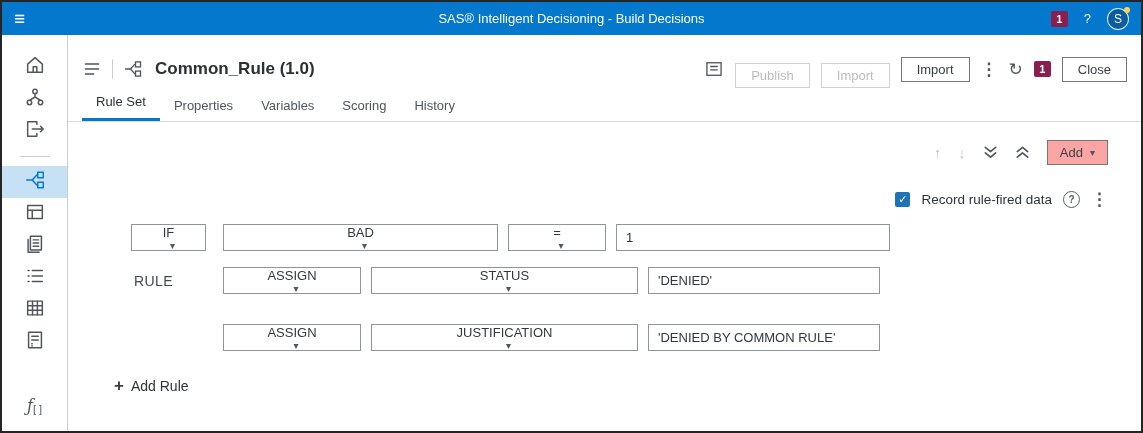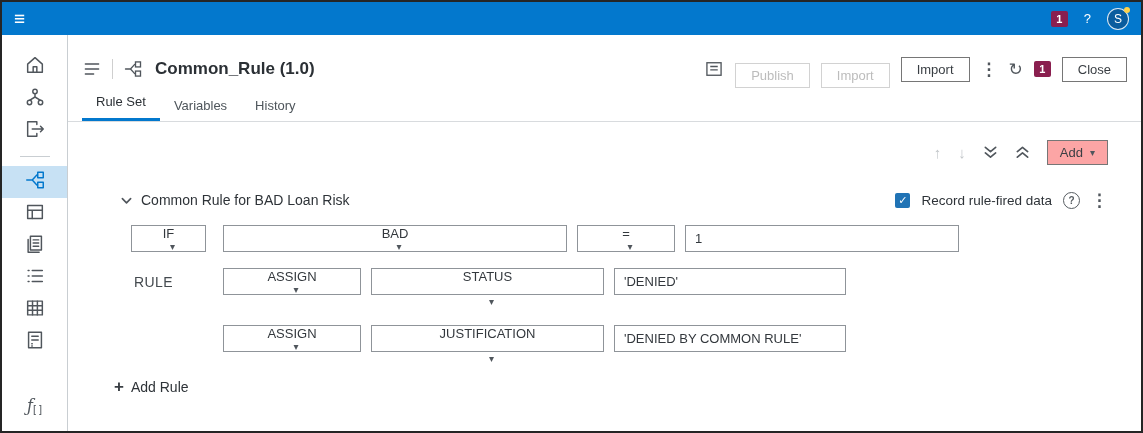--- a/index.html
+++ b/index.html
@@ -90,34 +90,35 @@
   .rrow { display:flex; align-items:center; gap:10px; margin-top:16px; }
   .rrow:first-child { margin-top:0; }
   .rrow.spaced { margin-top:30px; }
   .kwslot { flex:0 0 82px; width:82px; display:flex; align-items:center; }
   .kwlabel { font-size:14px; color:#43494e; padding-left:3px; letter-spacing:.4px; }
   .dd { border:1px solid #8f9499; height:27px; background:#fff; display:flex; align-items:center;
         justify-content:space-between; padding:0 8px; font-size:13px; color:#33383d; cursor:pointer;flex-direction:column; }
   .dd .caret { font-size:10px; color:#50565c; margin-left:8px; }
   .ti { border:1px solid #8f9499; height:27px; padding:0 9px; font-size:13px; color:#33383d;
         font-family:inherit; background:#fff; }
-  .w-if{width:75px;} .w-operand{width:344px;} .w-op{width:98px;} .w-val1{width:274px;}
-  .w-action{width:138px;} .w-target{width:233px;gap:12px;} .w-val2{width:232px;}
+  .w-if{width:75px;} .w-operand{width:275px;} .w-op{width:98px;} .w-val1{width:274px;}
+  .w-action{width:138px;} .w-target{width:267px;} .w-val2{width:232px;}
 
   .addrule { display:flex; align-items:center; gap:7px; margin-top:26px; cursor:pointer;
              font-size:14px; color:#2e3338; width:fit-content; }
   .addrule .plus { font-size:17px; font-weight:bold; line-height:1; color:#3a3f44; }
 </style>
 </head>
 <body>
 
 <div class="frame">
 
   <div class="appbar">
     <span class="menu">≡</span>
+    <span class="apptitle">SAS® Intelligent Decisioning - Build Decisions</span>
     <div class="right">
       <span class="badge">1</span>
       <span class="help">?</span>
       <span class="avatar">
         <span>S</span>
         <span class="dot"></span>
       </span>
     </div>
   </div>
 
@@ -238,21 +239,23 @@
           <button class="btn">Import</button>
           <span class="kebab">⋮</span>
           <span class="refresh">↻</span>
           <span class="badge">1</span>
           <button class="btn">Close</button>
         </div>
       </div>
 
       <div class="tabs">
         <div class="tab active">Rule Set</div>
+        <div class="tab">Properties</div>
         <div class="tab">Variables</div>
+        <div class="tab">Scoring</div>
         <div class="tab">History</div>
       </div>
 
       <div class="content">
 
         <div class="ctoolbar">
           <span class="arrow disabled">↑</span>
           <span class="arrow disabled">↓</span>
           <span class="chv">
             <svg width="15" height="15" viewBox="0 0 16 16">
@@ -266,28 +269,20 @@
                 <path d="M2.5 13 L8 8.5 L13.5 13"></path>
               </svg>
           </span>
           <button class="addbtn">
             <span>Add</span>
             <span class="caret">▾</span>
           </button>
         </div>
 
         <div class="rulehead">
-          <div class="left">
-            <span>
-              <svg width="11" height="8" viewBox="0 0 12 8">
-                  <path d="M1.5 1.5 L6 6 L10.5 1.5"></path>
-                </svg>
-            </span>
-            <span class="ruletitle">Common Rule for BAD Loan Risk</span>
-          </div>
           <div class="right">
             <span class="checkbox">✓</span>
             <span class="cblabel">Record rule-fired data</span>
             <span class="qmark">?</span>
             <span class="kebab">⋮</span>
           </div>
         </div>
 
         <div class="rows">
 

